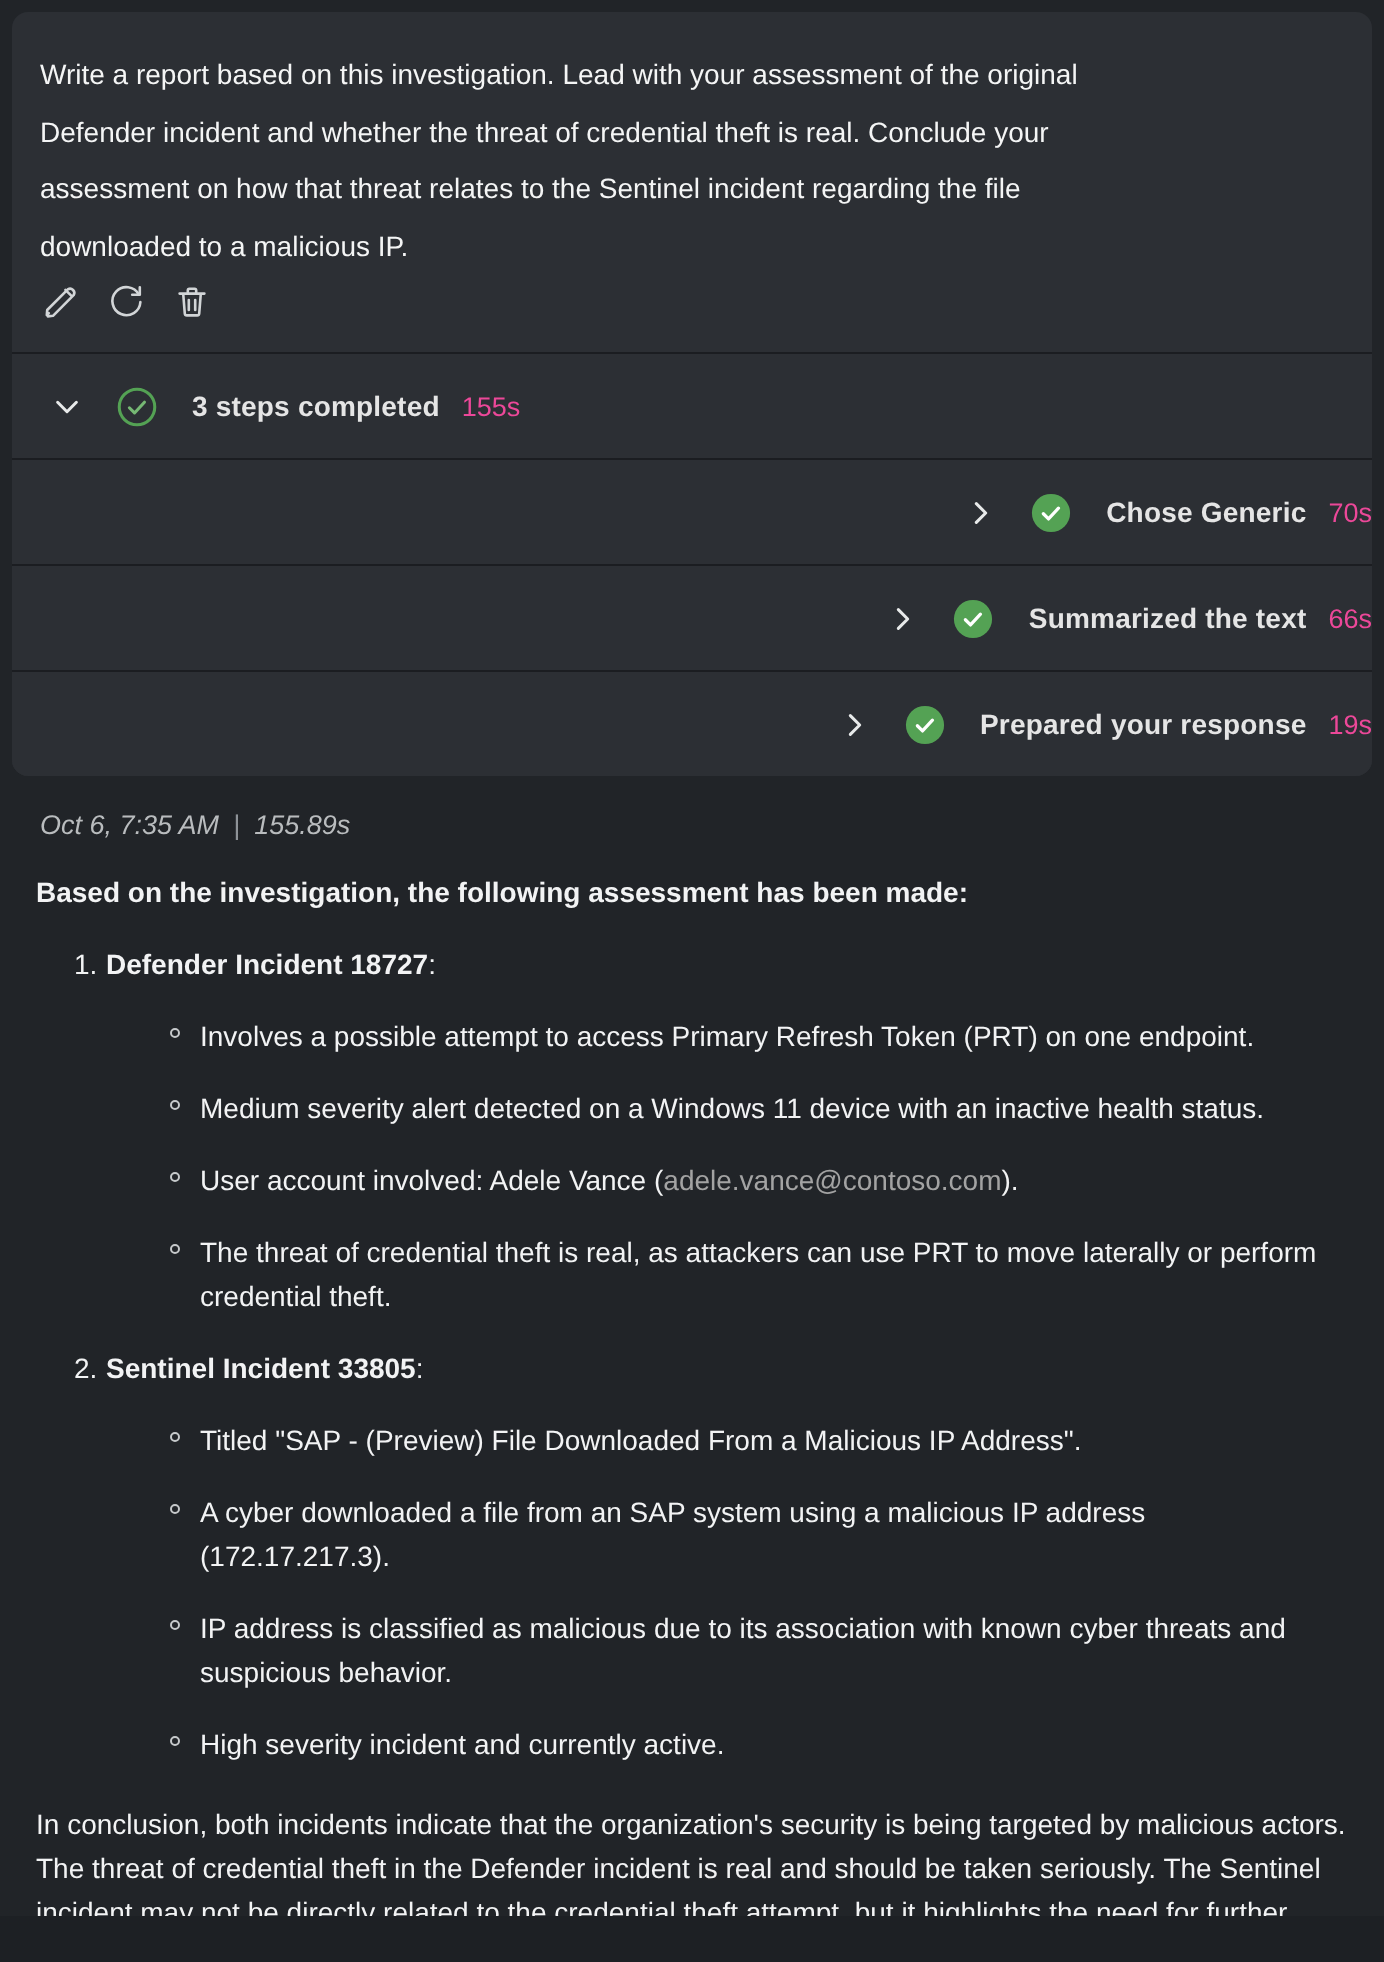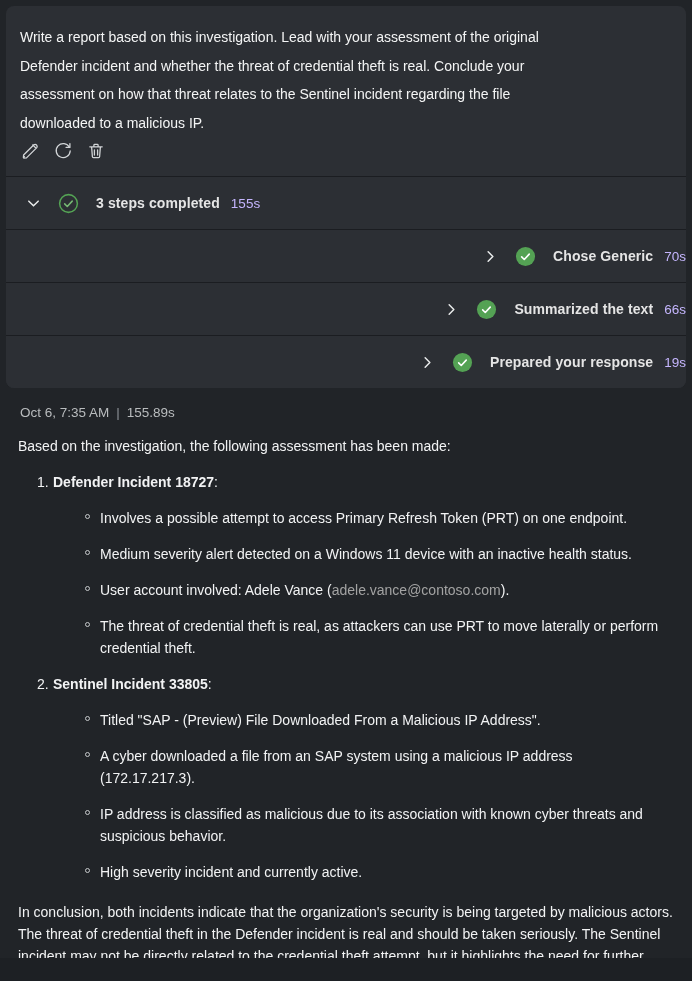--- a/index.html
+++ b/index.html
@@ -65,37 +65,38 @@
   .scheck { flex: 0 0 auto; margin-left: 17px; display: flex; }
   .slabel {
     margin-left: 17px;
     color: #e5e5e5;
     font-weight: 700;
     font-size: 14px;
     letter-spacing: .1px;
   }
   .stime {
     margin-left: 11px;
-    color: #c4b5fd;
+    color: #ec4899;
     font-size: 13.5px;
   }
   
   .meta {
     margin: 17px 0 0 20px;
     color: #b9bcbe;
     font-size: 13.5px;
+    font-style: italic;
   }
   .meta .sep { margin: 0 7px; color: #8e9398; }
   .response {
     padding: 0 18px;
     color: #f2f3f4;
     font-size: 14px;
     line-height: 22px;
   }
-  .response .intro { margin-top: 15px; }
+  .response .intro { margin-top: 15px; font-weight: bold; }
   ol.num-list { list-style: none; margin: 14px 0 0 19px; }
   ol.num-list > li { display: flex; }
   .num { flex: 0 0 16px; }
   .item-body { flex: 1; }
   .item-title { margin-bottom: 0; }
   .item-title b { font-weight: 700; }
   ul.bullets { list-style: none; margin: 14px 0 14px 32px; }
   ul.bullets > li {
     display: flex;
     align-items: flex-start;

